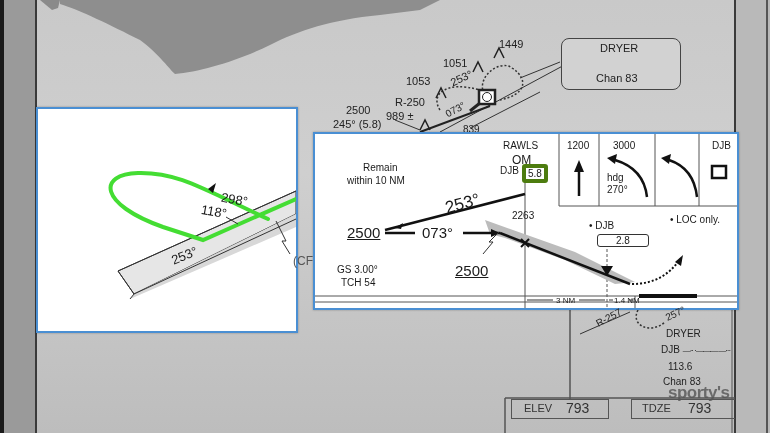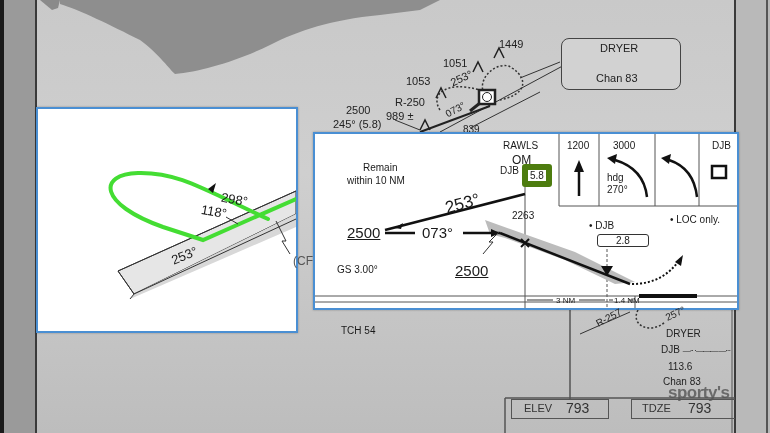--- a/index.html
+++ b/index.html
@@ -161,29 +161,29 @@
       <line x1="294" y1="166" x2="298" y2="166" stroke="#333" stroke-width="1"></line>
       <line x1="314" y1="166" x2="318" y2="166" stroke="#333" stroke-width="1"></line>
     </svg>
 
     <div class="ptxt" style="left:48px;top:28px;font-size:10px;">Remain</div>
     <div class="ptxt" style="left:32px;top:41px;font-size:10px;">within 10 NM</div>
 
     <div class="ptxt" style="left:188px;top:6px;font-size:10px;">RAWLS</div>
     <div class="ptxt" style="left:197px;top:19px;font-size:12px;">OM</div>
     <div class="ptxt" style="left:185px;top:31px;font-size:10px;">DJB</div>
-    <div class="ptxt" style="left:207px;top:30px;font-size:10px;border:6px solid #4d7c0f;border-radius:3px;padding:0 2px;">5.8</div>
+    <div class="ptxt" style="left:207px;top:30px;font-size:10px;border:4px solid #4d7c0f;border-radius:3px;padding:0 2px;">5.8</div>
 
     <div class="ptxt" style="left:130px;top:60px;font-size:17px;transform:rotate(-15deg);">253°</div>
     <div class="ptxt" style="left:107px;top:90px;font-size:15px;">073°</div>
     <div class="ptxt" style="left:32px;top:90px;font-size:15px;text-decoration:underline;">2500</div>
     <div class="ptxt" style="left:197px;top:76px;font-size:10px;">2263</div>
     <div class="ptxt" style="left:140px;top:128px;font-size:15px;text-decoration:underline;">2500</div>
     <div class="ptxt" style="left:22px;top:130px;font-size:10px;">GS 3.00°</div>
-    <div class="ptxt" style="left:26px;top:143px;font-size:10px;margin-top:48px;">TCH 54</div>
+    <div class="ptxt" style="left:26px;top:143px;font-size:10px;">TCH 54</div>
 
     <div class="ptxt" style="left:274px;top:86px;font-size:10px;">• <span>DJB</span></div>
     <div class="ptxt" style="left:282px;top:100px;font-size:10px;border:1px solid #333;border-radius:3px;padding:0 18px;">2.8</div>
     <div class="ptxt" style="left:355px;top:80px;font-size:10px;">• <span>LOC only.</span></div>
 
     <div class="ptxt" style="left:241px;top:162px;font-size:8px;">3 NM</div>
     <div class="ptxt" style="left:299px;top:162px;font-size:8px;">1.4 NM</div>
 
     <div class="ptxt" style="left:252px;top:6px;font-size:10px;">1200</div>
     <div class="ptxt" style="left:298px;top:6px;font-size:10px;">3000</div>

